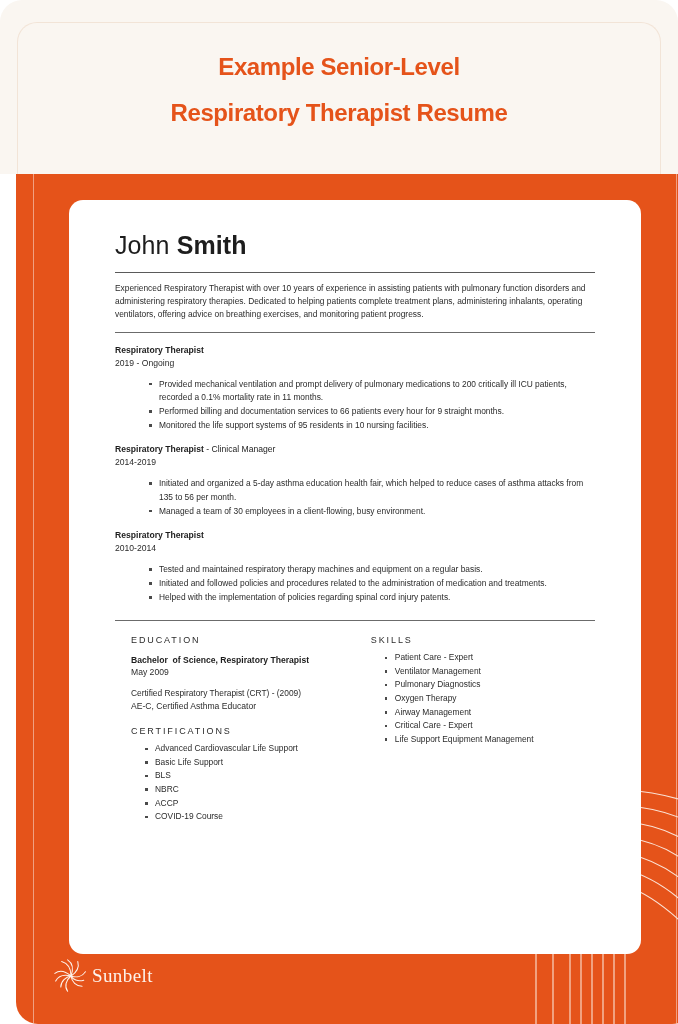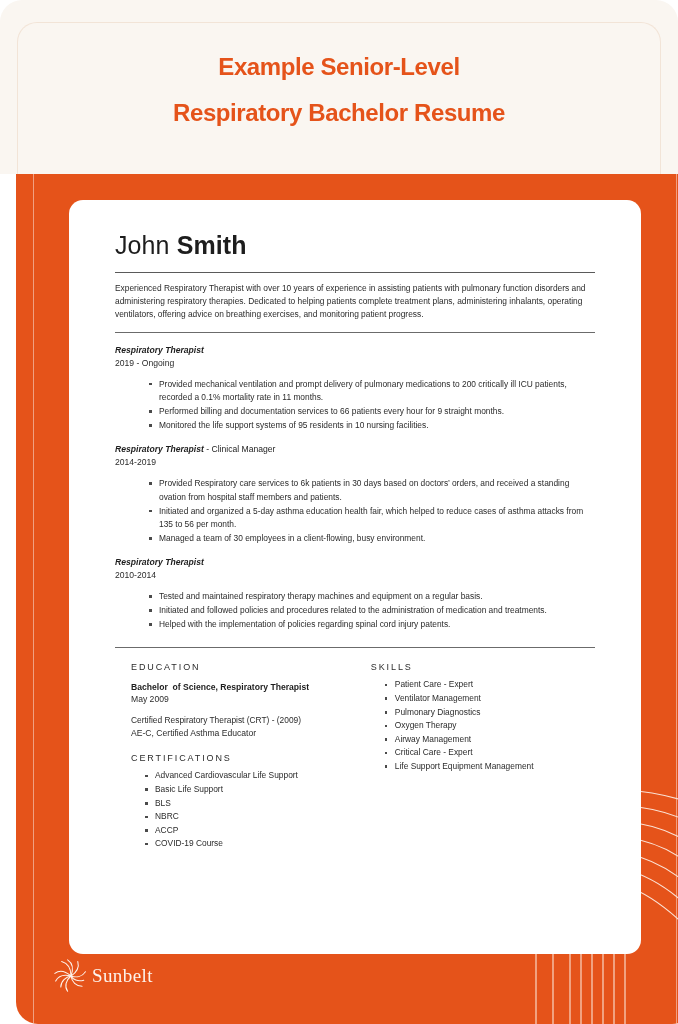--- a/index.html
+++ b/index.html
@@ -150,21 +150,21 @@
     margin-top: 13px;
     font-weight: 400;
   }
 
   .job { margin-top: 11px; }
   .job-title {
     font-size: 8.6px;
     color: #1d1d1d;
     line-height: 12px;
   }
-  .job-title .role { font-weight: 700; font-style: italic; }
+  .job-title .role { font-weight: 700; }
   .job-title .sub  { font-weight: 400; }
   .job-dates {
     font-size: 8.6px;
     color: #2b2b2b;
     line-height: 13px;
     margin-top: 1px;
   }
 
   ul.bullets {
     margin: 8px 0 0 0;
@@ -256,21 +256,21 @@
 </style>
 </head>
 <body>
 
 <div class="page">
 
   <div class="header-band">
     <div class="header-outline"></div>
     <div class="title-wrap">
       <div class="title-line">Example Senior-Level</div>
-      <div class="title-line">Respiratory Bachelor Resume</div>
+      <div class="title-line">Respiratory Therapist Resume</div>
     </div>
   </div>
 
   <div class="orange-panel">
     <div class="panel-outline"></div>
 
     <svg class="arcs" viewBox="0 0 90 190">
       <g fill="none" stroke="#fbe3d6" stroke-width="1.1">
         <path d="M 22 22 Q 56 24 90 36"></path>
         <path d="M 22 38 Q 58 40 90 56"></path>
@@ -321,21 +321,20 @@
           <li>Monitored the life support systems of 95 residents in 10 nursing facilities.</li>
         </ul>
       </div>
 
       <div class="job">
         <div class="job-title">
           <span class="role">Respiratory Therapist</span><span class="sub"> - Clinical Manager</span>
         </div>
         <div class="job-dates">2014-2019</div>
         <ul class="bullets">
-          <li>Provided Respiratory care services to 6k patients in 30 days based on doctors’ orders, and received a standing ovation from hospital staff members and patients.</li>
           <li>Initiated and organized a 5-day asthma education health fair, which helped to reduce cases of asthma attacks from 135 to 56 per month.</li>
           <li>Managed a team of 30 employees in a client-flowing, busy environment.</li>
         </ul>
       </div>
 
       <div class="job">
         <div class="job-title">
           <span class="role">Respiratory Therapist</span><span class="sub"></span>
         </div>
         <div class="job-dates">2010-2014</div>

